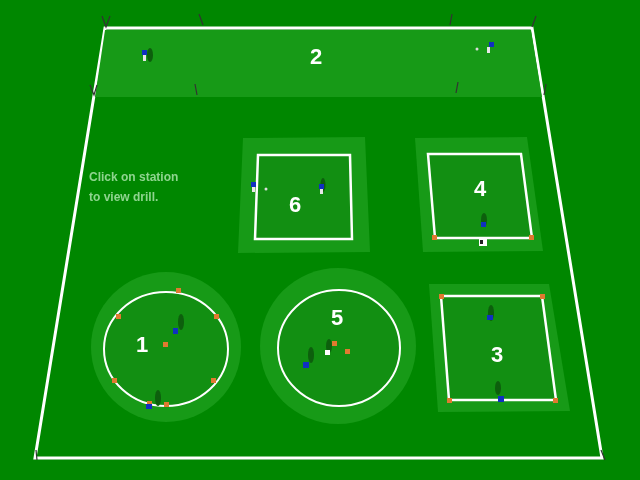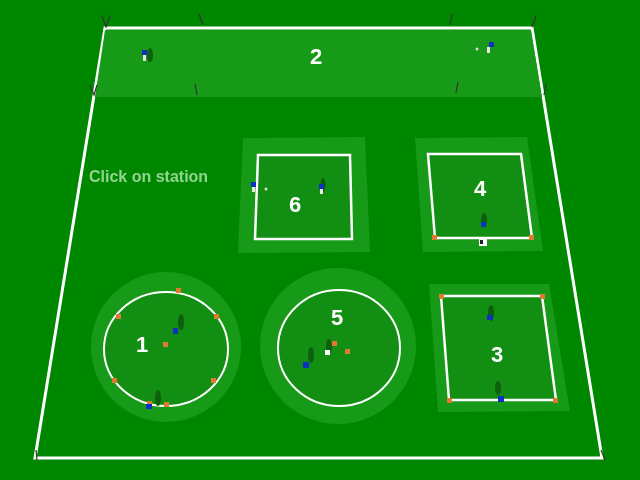--- a/index.html
+++ b/index.html
@@ -1,21 +1,21 @@
 <!DOCTYPE html>
 <html><head>
 <meta charset="utf-8">
 <style>
   html, body { margin:0; padding:0; }
   body { width:640px; height:480px; overflow:hidden; background:#008700; font-family:"Liberation Sans", sans-serif; }
   #stage { position:relative; width:640px; height:480px; background:#008700; }
   svg#field { position:absolute; left:0; top:0; width:640px; height:480px; }
   .station { cursor:pointer; }
   .label { position:absolute; color:#fff; font-weight:bold; font-size:22px; line-height:22px; text-align:center; width:30px; margin-left:-15px; font-family:"Liberation Sans", sans-serif; }
-  .hint { position:absolute; left:89px; top:167px; color:#8fd58f; font-weight:bold; font-size:16px; line-height:20px; font-family:"Liberation Sans", sans-serif; }
+  .hint { position:absolute; left:89px; top:167px; color:#8fd58f; font-weight:bold; font-size:12px; line-height:20px; font-family:"Liberation Sans", sans-serif; }
 </style>
 </head>
 <body>
 
 <div id="stage">
   <svg id="field" viewBox="0 0 640 480">
 
     <polygon points="105,28 532,28 602,458 35,458" fill="#008700" stroke="#ffffff" stroke-width="3"></polygon>
 
     <g class="station">
@@ -121,20 +121,21 @@
         <ellipse cx="491" cy="313" rx="3" ry="8" fill="#0d5f0d"></ellipse>
         <rect x="487" y="315" width="6" height="5" fill="#1030c0"></rect>
         <ellipse cx="498" cy="388" rx="3" ry="7" fill="#0d5f0d"></ellipse>
         <rect x="498" y="396" width="6" height="6" fill="#1030c0"></rect>
       </g>
     </g>
   </svg>
 
   <div class="hint">
     <div>Click on station</div>
+    <div>to view drill.</div>
   </div>
 
   <div class="label" style="left:316px;top:46px;">2</div>
   <div class="label" style="left:295px;top:194px;">6</div>
   <div class="label" style="left:480px;top:178px;">4</div>
   <div class="label" style="left:142px;top:334px;">1</div>
   <div class="label" style="left:337px;top:307px;">5</div>
   <div class="label" style="left:497px;top:344px;">3</div>
 </div>
 

